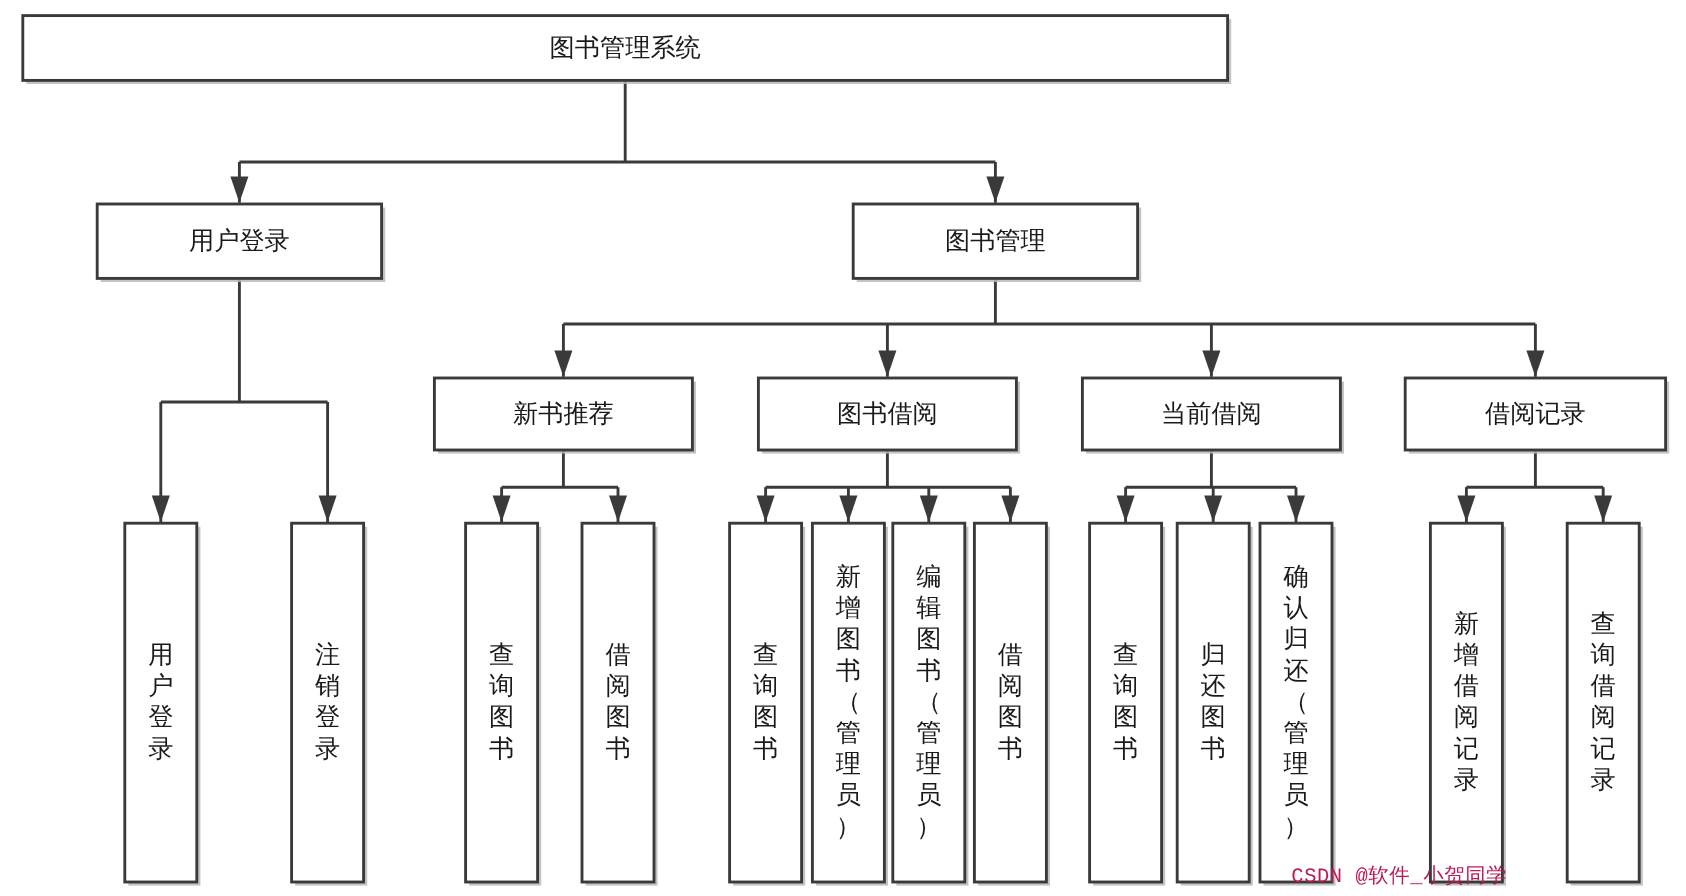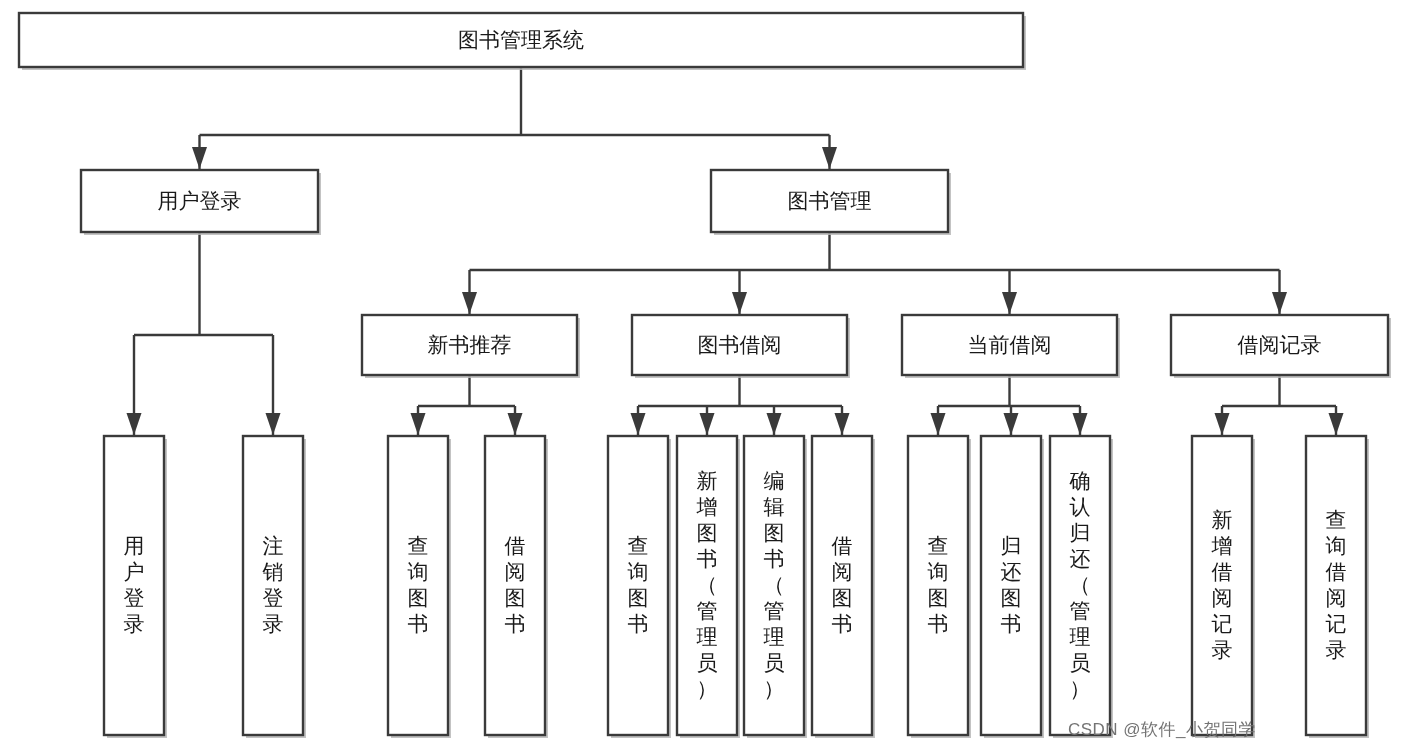--- a/index.html
+++ b/index.html
@@ -59,23 +59,23 @@
     font-family: "DejaVu Sans", "Liberation Sans", sans-serif;
     font-size: 21px;
     fill: #1a1a1a;
     text-anchor: middle;
     dominant-baseline: middle;
   }
   .watermark-text {
     position: absolute;
     right: 12px;
     bottom: 6px;
-    font-family: Liberation Sans, sans-serif;
+    font-family: Liberation Mono, monospace;
     font-size: 17px;
-    color: #737373;
+    color: #be185d;
     letter-spacing: 0.5px;
     white-space: nowrap;
     user-select: none;
     margin-left: 12px;
   }
 </style>
 </head>
 <body>
 
 <div id="diagram-root">

